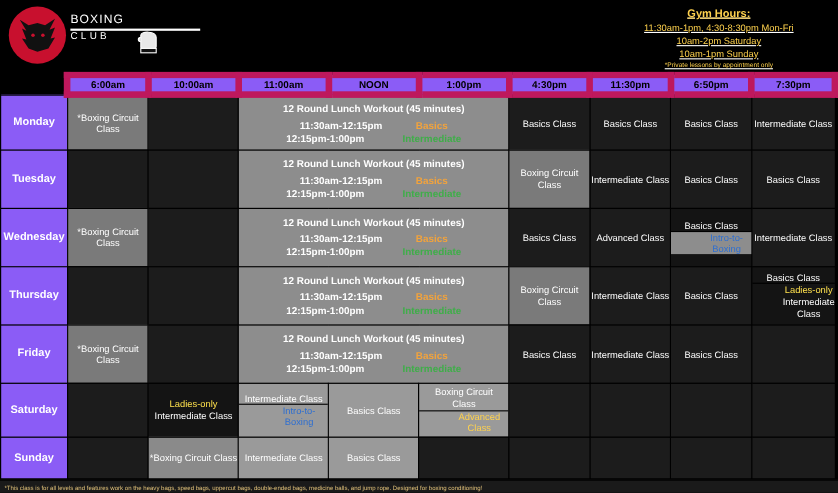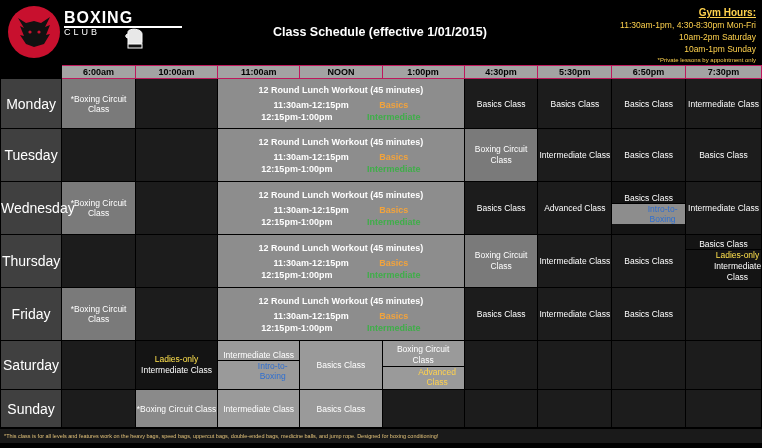--- a/index.html
+++ b/index.html
@@ -6,37 +6,37 @@
   body{width:762px;height:448px;overflow:hidden;font-family:"Liberation Sans",sans-serif;color:#fff;}
   .page{width:762px;height:448px;position:relative;background:#000;}
 
   
   .header{height:64px;position:relative;background:#000;border-bottom:1px solid #000;}
   .logo{position:absolute;left:0;top:0;width:200px;height:64px;}
   .logo-circle{position:absolute;left:8px;top:6px;width:52px;height:52px;border-radius:50%;background:#c8102e;}
   .logo-wolf{position:absolute;left:14px;top:14px;width:40px;height:36px;}
   .logo-text{position:absolute;left:64px;top:10px;}
   .logo-text .l1{font-size:15px;font-weight:bold;letter-spacing:1px;line-height:16px;}
-  .logo-text .l2{font-size:16px;font-weight:bold;letter-spacing:1px;line-height:16px;}
+  .logo-text .l2{font-size:11px;font-weight:normal;letter-spacing:1px;line-height:16px;}
   .logo-text .l3{font-size:9px;letter-spacing:3px;line-height:12px;}
   .logo-underline{position:absolute;left:64px;top:26px;width:118px;height:2px;background:#fff;}
   .glove{position:absolute;left:124px;top:26px;width:22px;height:26px;}
   .title{position:absolute;left:200px;top:0;width:360px;height:64px;display:flex;align-items:center;justify-content:center;text-align:center;}
   .title span{font-size:12.5px;font-weight:bold;}
-  .hours{position:absolute;right:6px;top:6px;width:205px;text-align:right;}
+  .hours{position:absolute;right:6px;top:6px;width:205px;text-align:center;text-decoration:underline;}
   .hours .h-title{color:#ffd24d;font-size:10px;font-weight:bold;text-decoration:underline;line-height:13px;}
   .hours .h-line{color:#ffd24d;font-size:8.5px;line-height:12px;}
   .hours .h-note{color:#ffd24d;font-size:6px;line-height:11px;}
 
   
   table{border-collapse:collapse;width:762px;table-layout:fixed;}
   td,th{border:1px solid #000;padding:0;vertical-align:middle;text-align:center;font-size:8.5px;}
-  thead th{height:12px;background:#a3a3a3;color:#000;font-size:9px;font-weight:bold;border:1px solid #be185d;}
+  thead th{height:12px;background:#8b5cf6;color:#000;font-size:9px;font-weight:bold;border:6px solid #be185d;}
   thead th.corner{background:#000;border:1px solid #000;}
-  .daycol{background:#404040;color:#fff;font-size:14px;font-weight:normal;width:58px;}
+  .daycol{background:#8b5cf6;color:#fff;font-size:10px;font-weight:bold;width:58px;}
   .cell-dark{background:#1c1c1c;}
   .cell-mid{background:#7a7a7a;color:#fff;}
   .cell-mid2{background:#8a8a8a;color:#fff;}
   .cell-gray{background:#9a9a9a;color:#000;}
   .cell-black{background:#141414;}
   .lunch{background:#8d8d8d;color:#000;padding:3px 2px;line-height:12px;}
   .lunch .ltitle{font-weight:bold;font-size:9px;color:#fff;margin-bottom:3px;}
   .lunch .lrow{font-weight:bold;font-size:9px;color:#fff;}
   .basics{color:#f2a33c;padding-left:28px;}
   .intermediate{color:#3fae49;padding-left:32px;}
@@ -68,23 +68,20 @@
         <div class="l3">CLUB</div>
       </div>
       <div class="logo-underline"></div>
       <svg class="glove" viewBox="0 0 22 26">
         <path d="M4 6 C4 2 18 2 18 8 L18 16 C18 22 4 22 4 17 Z" fill="#e8e8e8" stroke="#fff"></path>
         <path d="M4 12 C1 12 1 8 4 8" fill="#e8e8e8" stroke="#fff"></path>
         <rect x="4" y="18" width="14" height="4" fill="#111" stroke="#fff"></rect>
       </svg>
     </div>
 
-    <div class="title">
-      <span>Class Schedule (effective 1/01/2015)</span>
-    </div>
 
     <div class="hours">
       <div class="h-title">Gym Hours:</div>
       <div class="h-line">11:30am-1pm, 4:30-8:30pm Mon-Fri</div>
       <div class="h-line">10am-2pm Saturday</div>
       <div class="h-line">10am-1pm Sunday</div>
       <div class="h-note">*Private lessons by appointment only</div>
     </div>
   </div>
 
@@ -103,21 +100,21 @@
     </colgroup>
     <thead>
       <tr>
         <th class="corner"></th>
         <th>6:00am</th>
         <th>10:00am</th>
         <th>11:00am</th>
         <th>NOON</th>
         <th>1:00pm</th>
         <th>4:30pm</th>
-        <th>5:30pm</th>
+        <th>11:30pm</th>
         <th>6:50pm</th>
         <th>7:30pm</th>
       </tr>
     </thead>
     <tbody>
 
       <tr style="height:50px">
         <td class="daycol">Monday</td>
         <td class="cell-mid">*Boxing Circuit Class</td>
         <td class="cell-dark"></td>

